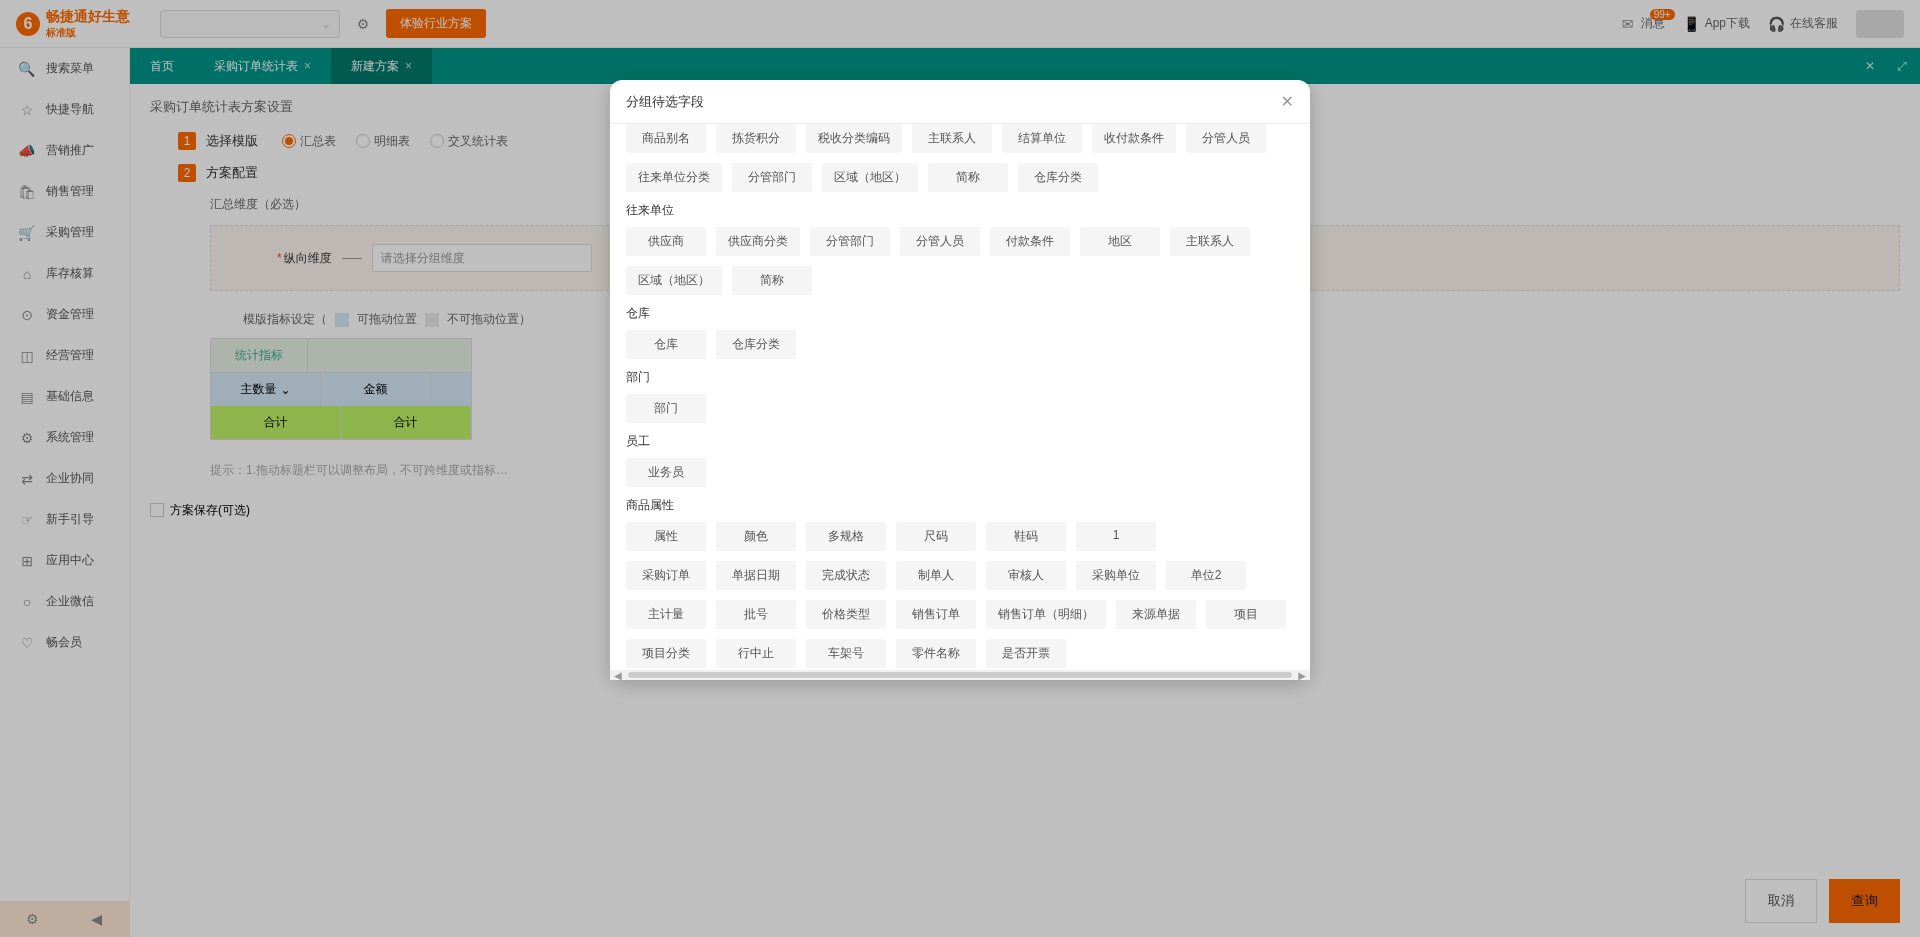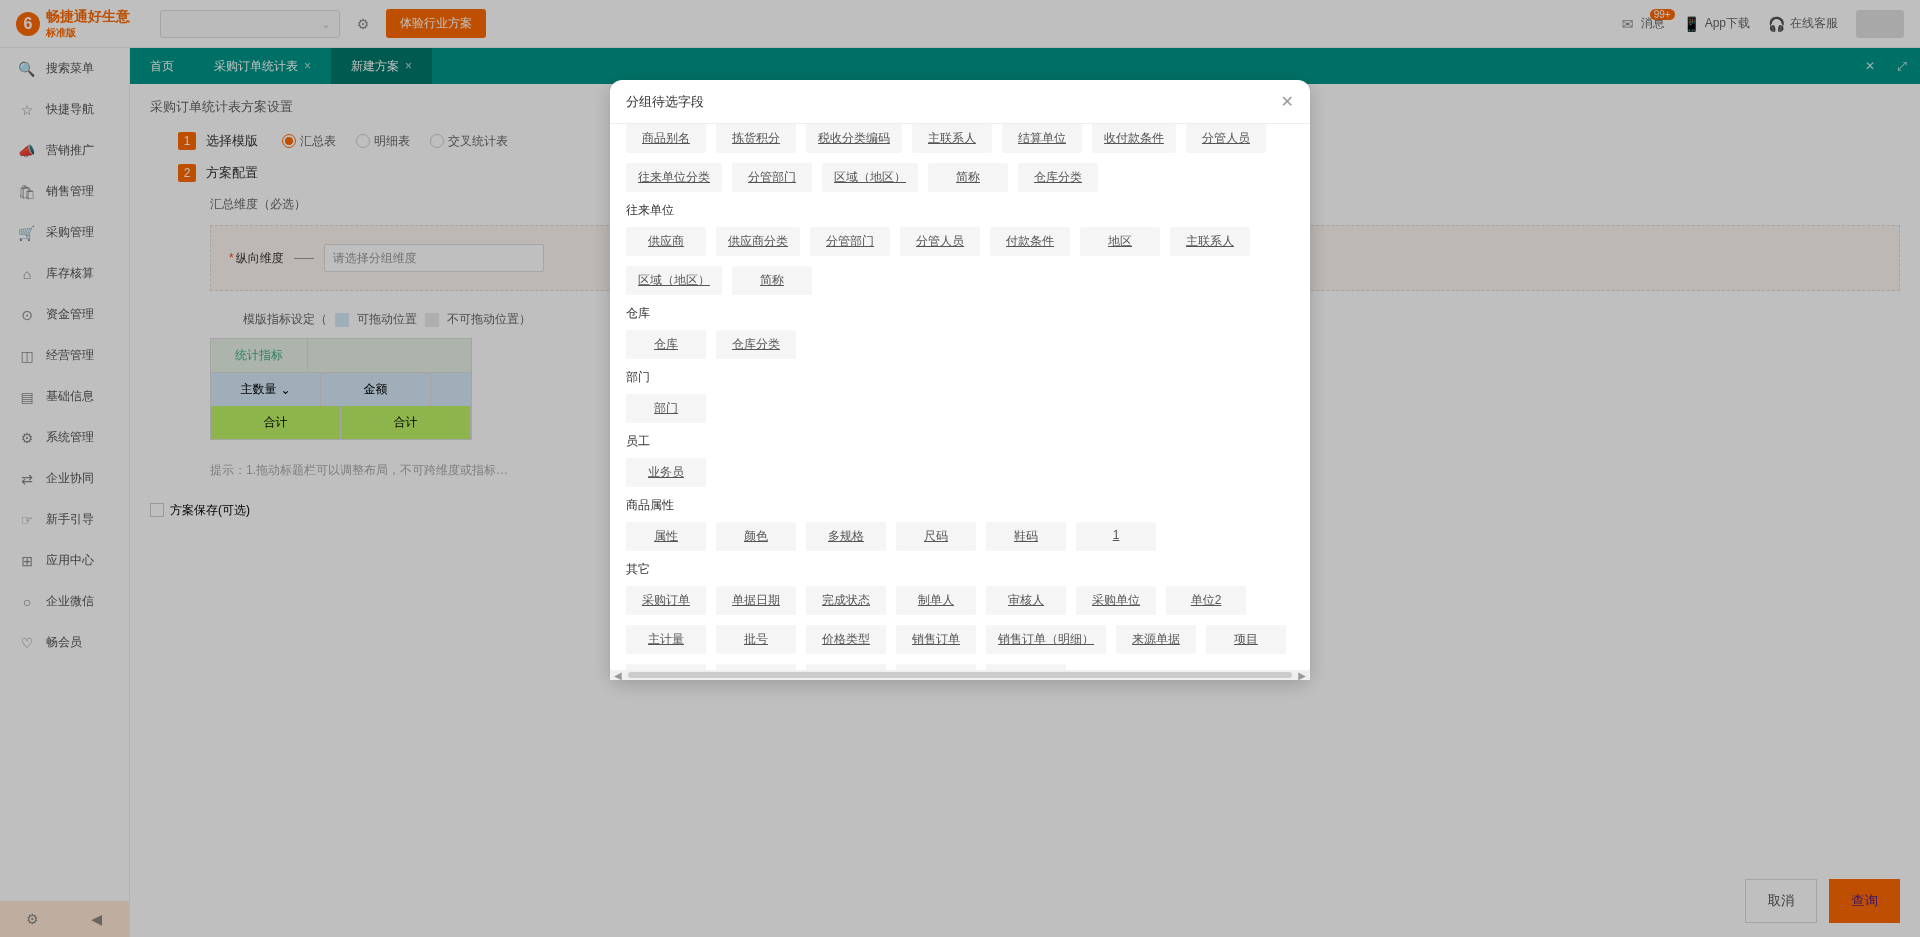--- a/index.html
+++ b/index.html
@@ -42,21 +42,21 @@
 .step-num { width: 18px; height: 18px; background: #ff6a00; color: #fff; display: flex; align-items: center; justify-content: center; border-radius: 2px; font-size: 12px; }
 .step-label { font-size: 13px; color: #333; font-weight: 500; }
 .radio-group { display: flex; gap: 20px; margin-left: 14px; }
 .radio { display: flex; align-items: center; gap: 4px; color: #666; cursor: pointer; }
 .radio-dot { width: 14px; height: 14px; border: 1px solid #ccc; border-radius: 50%; display: flex; align-items: center; justify-content: center; }
 .radio.selected .radio-dot { border-color: #ff6a00; }
 .radio.selected .radio-dot::after { content: ""; width: 8px; height: 8px; background: #ff6a00; border-radius: 50%; }
 
 .section-sub { margin-left: 60px; margin-bottom: 12px; color: #666; font-size: 12px; }
 .dimension-box { margin-left: 60px; border: 1px dashed #ddd; padding: 18px; background: #fdf6f0; margin-bottom: 20px; }
-.dim-row { display: flex; align-items: center; gap: 10px; }
+.dim-row { display: flex; align-items: center; gap: 10px; margin-left: 48px; }
 .dim-label { color: #333; }
 .dim-label::before { content: "*"; color: #ff3b30; margin-right: 2px; }
 .dim-line { width: 20px; height: 1px; background: #999; }
 .dim-input { width: 220px; height: 28px; border: 1px solid #ddd; border-radius: 2px; padding: 0 8px; color: #999; background: #fff; display: flex; align-items: center; }
 
 .legend { margin-left: 93px; color: #666; display: flex; align-items: center; gap: 8px; margin-bottom: 10px; }
 .legend .box { width: 14px; height: 14px; }
 .legend .blue { background: #d4e8f7; }
 .legend .gray { background: #e8e8e8; }
 
@@ -69,34 +69,34 @@
 .table-row2 .cell { padding: 8px; width: 130px; text-align: center; border-right: 1px solid #ddd; }
 
 .hints { margin-left: 60px; margin-top: 20px; color: #aaa; line-height: 1.8; }
 
 .save-row { margin-top: 20px; display: flex; align-items: center; gap: 6px; }
 .checkbox { width: 14px; height: 14px; border: 1px solid #ccc; }
 
 
 .footer-btns { position: fixed; bottom: 14px; right: 20px; display: flex; gap: 12px; }
 .btn-cancel { padding: 12px 22px; background: #fff; border: 1px solid #ddd; color: #555; cursor: pointer; }
-.btn-query { padding: 8px 22px; background: #ff6a00; color: #4c1d95; border: none; cursor: pointer; }
+.btn-query { padding: 8px 22px; background: #ff6a00; color: #0f172a; border: none; cursor: pointer; }
 
 
 .overlay { position: fixed; inset: 0; background: rgba(0,0,0,0.25); z-index: 100; }
 
 
 .modal { position: fixed; top: 80px; left: 50%; transform: translateX(-50%); width: 700px; max-height: 600px; background: #fff; z-index: 101; border-radius: 12px; box-shadow: 0 4px 20px rgba(0,0,0,0.2); display: flex; flex-direction: column; }
 .modal-header { padding: 12px 16px; border-bottom: 1px solid #eee; display: flex; align-items: center; }
 .modal-title { font-size: 13px; color: #333; }
 .modal-close { margin-left: auto; cursor: pointer; color: #999; font-size: 16px; }
 .modal-body { padding: 0 16px 12px 16px; overflow-y: auto; overflow-x: auto; flex: 1; }
 .modal-row { display: flex; gap: 10px; flex-wrap: wrap; margin-bottom: 10px; }
 .modal-section-title { font-size: 12px; color: #333; margin: 10px 0 8px 0; font-weight: 500; }
-.chip { min-width: 80px; padding: 6px 12px; background: #f5f5f5; color: #555; text-align: center; border-radius: 2px; cursor: pointer; font-size: 12px; text-decoration: underline; }
+.chip { min-width: 80px; padding: 6px 12px; background: #f5f5f5; color: #555; text-align: center; border-radius: 2px; cursor: pointer; font-size: 12px; }
 .modal-scroll-x { height: 10px; background: #f0f0f0; display: flex; align-items: center; padding: 0 4px; }
 .modal-scroll-x .thumb { height: 6px; background: #ccc; flex: 1; border-radius: 3px; margin: 0 6px; }
 .modal-scroll-x .arrow { color: #999; cursor: pointer; font-size: 10px; }
 
 
 .uicon { font-size: 14px; color: #888; width: 18px; display: inline-block; text-align: center; }
 </style>
 </head>
 <body>
 
@@ -361,21 +361,20 @@
       </div>
       <div class="modal-section-title">商品属性</div>
       <div class="modal-row">
         <div class="chip">属性</div>
         <div class="chip">颜色</div>
         <div class="chip">多规格</div>
         <div class="chip">尺码</div>
         <div class="chip">鞋码</div>
         <div class="chip">1</div>
       </div>
-      <div class="modal-section-title">其它</div>
       <div class="modal-row">
         <div class="chip">采购订单</div>
         <div class="chip">单据日期</div>
         <div class="chip">完成状态</div>
         <div class="chip">制单人</div>
         <div class="chip">审核人</div>
         <div class="chip">采购单位</div>
         <div class="chip">单位2</div>
       </div>
       <div class="modal-row">

